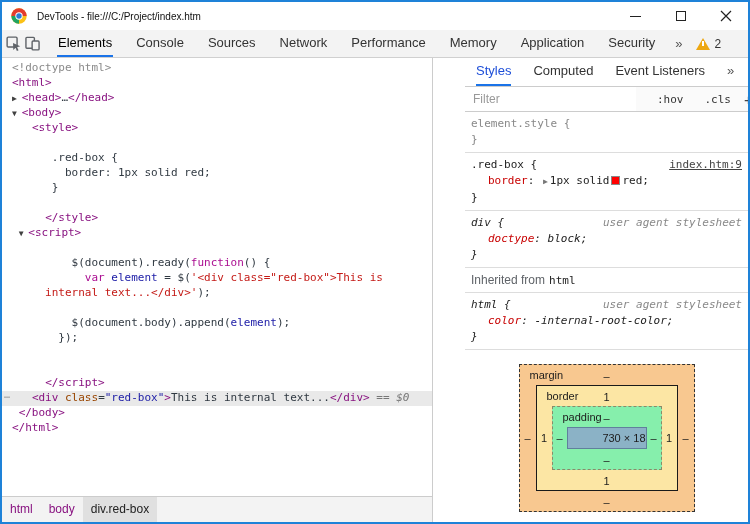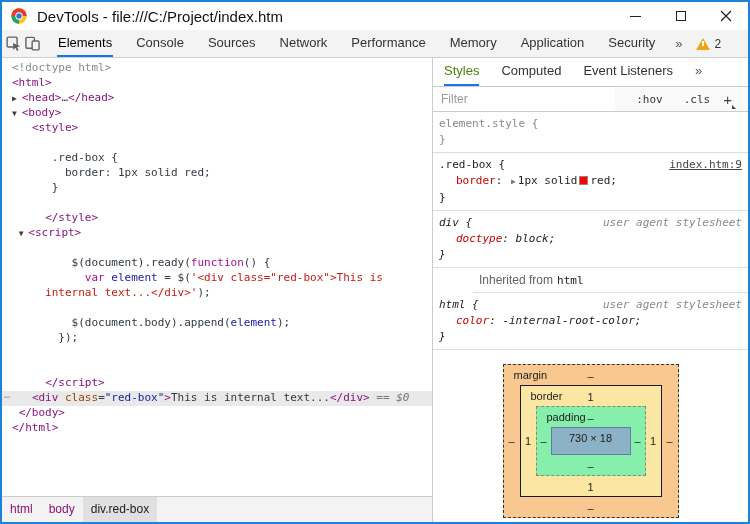--- a/index.html
+++ b/index.html
@@ -10,21 +10,21 @@
     width:750px; height:524px;
     border:2px solid #1e82d8;
     background:#fff;
     display:flex; flex-direction:column;
     position:relative; overflow:hidden;
   }
 
   
   .titlebar { height:28px; background:#fff; display:flex; align-items:center; flex:0 0 auto; }
   .chrome-logo { width:16px; height:16px; margin:0 10px 0 9px; flex:0 0 auto; }
-  .title-text { font-size:15px; color:#111; white-space:nowrap; }
+  .title-text { font-size:10px; color:#111; white-space:nowrap; }
   .win-controls { margin-left:auto; display:flex; height:100%; }
   .win-btn { width:45px; height:100%; display:flex; align-items:center; justify-content:center; cursor:default; }
   .glyph-min { width:11px; height:1px; background:#222; display:block; }
   .glyph-max { width:10px; height:10px; border:1px solid #222; display:block; }
   .glyph-close { width:12px; height:12px; display:block; }
 
   
   .tabbar { height:28px; background:#f3f3f3; border-bottom:1px solid #d0d0d0; display:flex; align-items:stretch; flex:0 0 auto; }
   .icon-btn { width:26px; display:flex; align-items:center; justify-content:center; margin-left:4px; }
   .vsep { width:1px; background:#ccc; margin:6px 3px; }
@@ -33,21 +33,21 @@
   .tab.selected { color:#000; border-bottom-color:#1a73e8; }
   .tab-extra { display:flex; align-items:center; }
   .chev { font-size:13px; color:#555; margin:0 8px; }
   .warn-wrap { display:flex; align-items:center; margin:0 6px; }
   .warn-tri { width:0; height:0; border-left:7px solid transparent; border-right:7px solid transparent; border-bottom:12px solid #eda712; position:relative; margin-right:4px; }
   .warn-tri::after { content:""; position:absolute; left:-1px; top:3px; width:2px; height:5px; background:#fff; }
   .warn-count { font-size:12px; color:#333; }
   .kebab { font-size:15px; color:#5f6368; margin:0 9px; letter-spacing:0; }
 
   
-  .main { flex:1; display:flex; min-height:0; }
+  .main { flex:1; display:flex; min-height:0;gap:32px; }
 
   
   .left-panel { width:431px; flex:0 0 auto; border-right:1px solid #ccc; display:flex; flex-direction:column; background:#fff; min-height:0; }
   .code-area { flex:1; overflow:hidden; padding-top:3px; }
   .code-line { height:15px; line-height:15px; font:11px "DejaVu Sans Mono", monospace; white-space:pre; padding-left:10px; position:relative; color:#303942; }
   .code-line.sel { background:#e9e9e9; }
   .dots-marker { position:absolute; left:2px; top:-2px; color:#9a9a9a; font-size:10px; letter-spacing:0; }
   .c-tag { color:#881280; }
   .c-attr { color:#994500; }
   .c-val { color:#1a1aa6; }
@@ -60,57 +60,57 @@
   .c-arrow { color:#404040; font-size:8px; }
 
   .crumbs { height:26px; flex:0 0 auto; border-top:1px solid #ccc; background:#f3f3f3; display:flex; align-items:stretch; font-size:12px; overflow:hidden; }
   .crumb { padding:0 8px; line-height:25px; color:#881280; white-space:nowrap; }
   .crumb.selected { background:#e0e0e0; color:#222; }
 
   
   .right-panel { flex:1; display:flex; flex-direction:column; background:#fff; min-width:0; }
   .styles-tabs { height:29px; flex:0 0 auto; border-bottom:1px solid #ccc; display:flex; align-items:stretch; padding-left:11px; background:#fff; }
   .stab { font-size:13px; color:#333; margin-right:22px; line-height:26px; border-bottom:2px solid transparent; white-space:nowrap; }
-  .stab.selected { color:#4d7c0f; border-bottom-color:#1a73e8; }
+  .stab.selected { color:#1d4ed8; border-bottom-color:#1a73e8; }
   .stab-more { font-size:13px; color:#555; line-height:26px; }
 
   .filter-row { height:25px; flex:0 0 auto; border-bottom:1px solid #ccc; display:flex; align-items:center; background:#fafafa; }
   .filter-input { flex:1; height:100%; border:none; outline:none; background:#fff; font-size:12px; color:#333; padding:0 8px; font-family:"Liberation Sans",sans-serif; }
   .filter-input::placeholder { color:#999; }
   .fbtn { font:11px "DejaVu Sans Mono", monospace; color:#333; margin-left:21px; }
   .add-btn { position:relative; font-size:15px; color:#444; margin:0 12px 0 13px; padding-right:4px; }
   .add-btn::after { content:""; position:absolute; right:-2px; bottom:1px; width:0; height:0; border-left:4px solid transparent; border-top:4px solid transparent; border-right:4px solid #444; transform:rotate(90deg); }
 
   .sec { border-bottom:1px solid #ddd; padding:4px 6px; font:11px "DejaVu Sans Mono", monospace; line-height:16px; color:#222; }
   .sec .rule-head { display:flex; justify-content:space-between; }
   .gray-text { color:#888; }
   .src-link { color:#444; text-decoration:underline; white-space:nowrap; margin-left:6px; }
   .prop-line { padding-left:17px; }
   .prop-name { color:#c80000; }
   .ua-origin { color:#888; font-style:italic; white-space:nowrap; margin-left:6px; }
   .ua-rule .rule-sel, .ua-rule .prop-line, .ua-rule .close-brace { font-style:italic; }
   .exp-arrow { color:#777; font-size:8px; margin:0 2px; }
   .swatch { display:inline-block; width:9px; height:9px; border:1px solid #888; margin:0 2px -1px 2px; }
-  .inherited-row { font-family:"Liberation Sans", sans-serif; font-size:12px; color:#5f6368; padding:5px 6px; border-bottom:1px solid #ddd;margin-left:40px; }
+  .inherited-row { font-family:"Liberation Sans", sans-serif; font-size:12px; color:#5f6368; padding:5px 6px; border-bottom:1px solid #ddd; }
   .inherited-target { font:11px "DejaVu Sans Mono", monospace; color:#222; margin-left:4px; }
 
   
   .metrics { flex:1; display:flex; justify-content:center; align-items:flex-start; padding-top:14px; font-family:"Liberation Sans",sans-serif; }
   .bm-v { font-size:11px; color:#1c1c1c; }
   .bm-row { height:20px; line-height:20px; position:relative; text-align:center; }
   .bm-label { position:absolute; left:10px; top:0; font-size:11px; color:#1c1c1c; }
   .bm-mid { display:flex; align-items:center; }
   .bm-side { text-align:center; }
   .bm-margin { width:176px; background:#f8c890; border:1px dashed #333; }
   .bm-margin > .bm-mid > .bm-side { width:16px; }
   .bm-border { flex:1; background:#fce6a4; border:1px solid #1a1a1a; }
   .bm-border > .bm-mid > .bm-side { width:15px; }
   .bm-padding { flex:1; background:#86efac; border:1px dashed #8a8a6a; }
   .bm-padding > .bm-mid > .bm-side { width:14px; }
-  .bm-content { flex:1; height:28px; line-height:20px; background:#8bb2c6; border:1px solid #60809c; text-align:center; }
+  .bm-content { flex:1; height:22px; line-height:20px; background:#8bb2c6; border:1px solid #60809c; text-align:right; }
 </style>
 </head>
 <body>
 
 <div class="window">
 
   <div class="titlebar">
     <svg class="chrome-logo" viewBox="0 0 100 100">
       <circle cx="50" cy="50" r="48" fill="#fbc116"></circle>
       <path d="M2,50 A48,48 0 0 1 98,50 L50,50 Z" fill="#e33b2e"></path>

